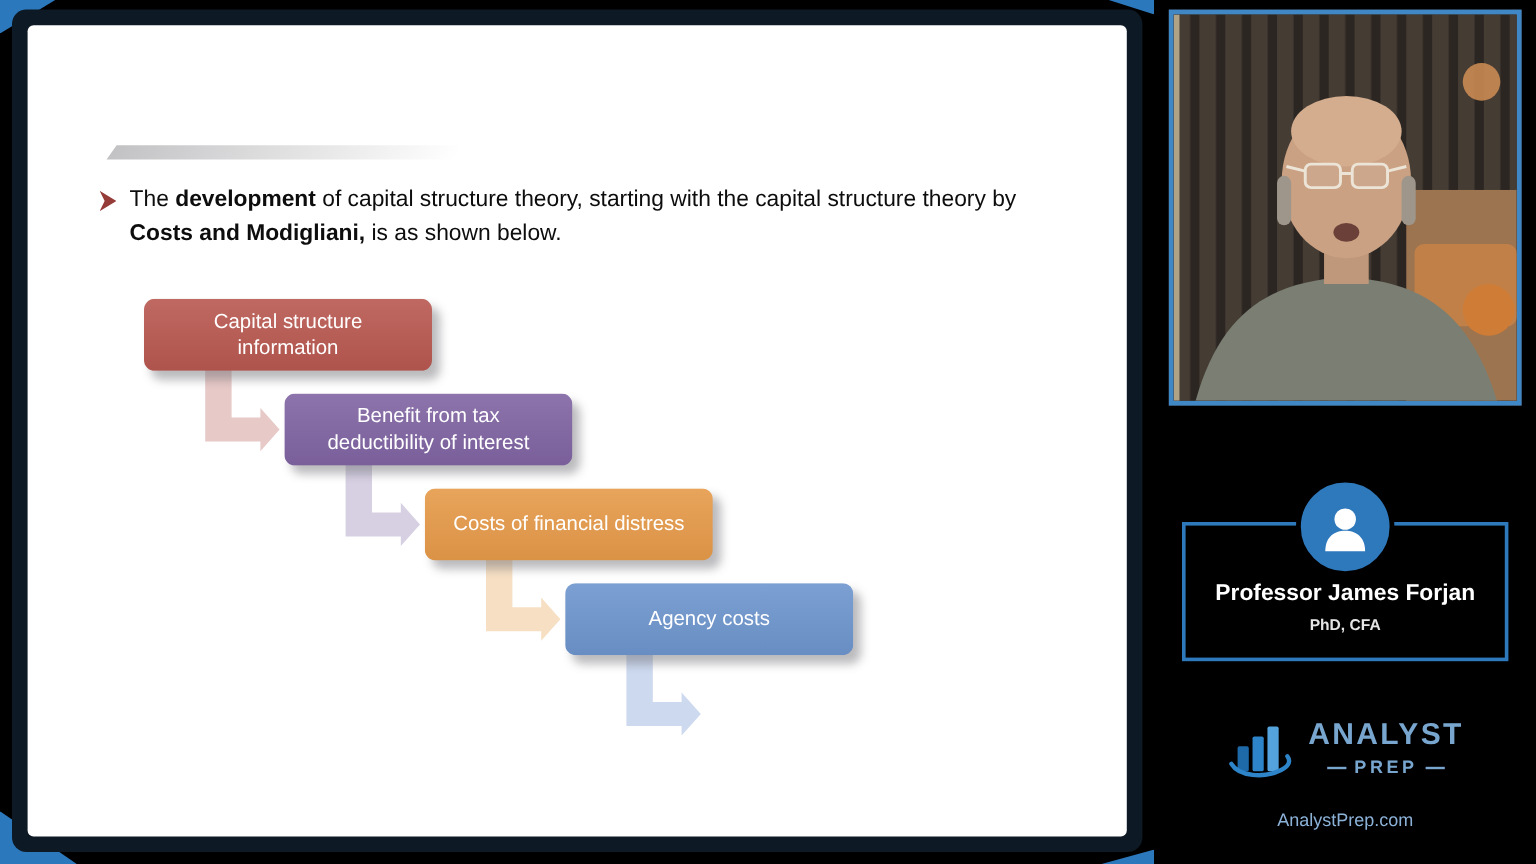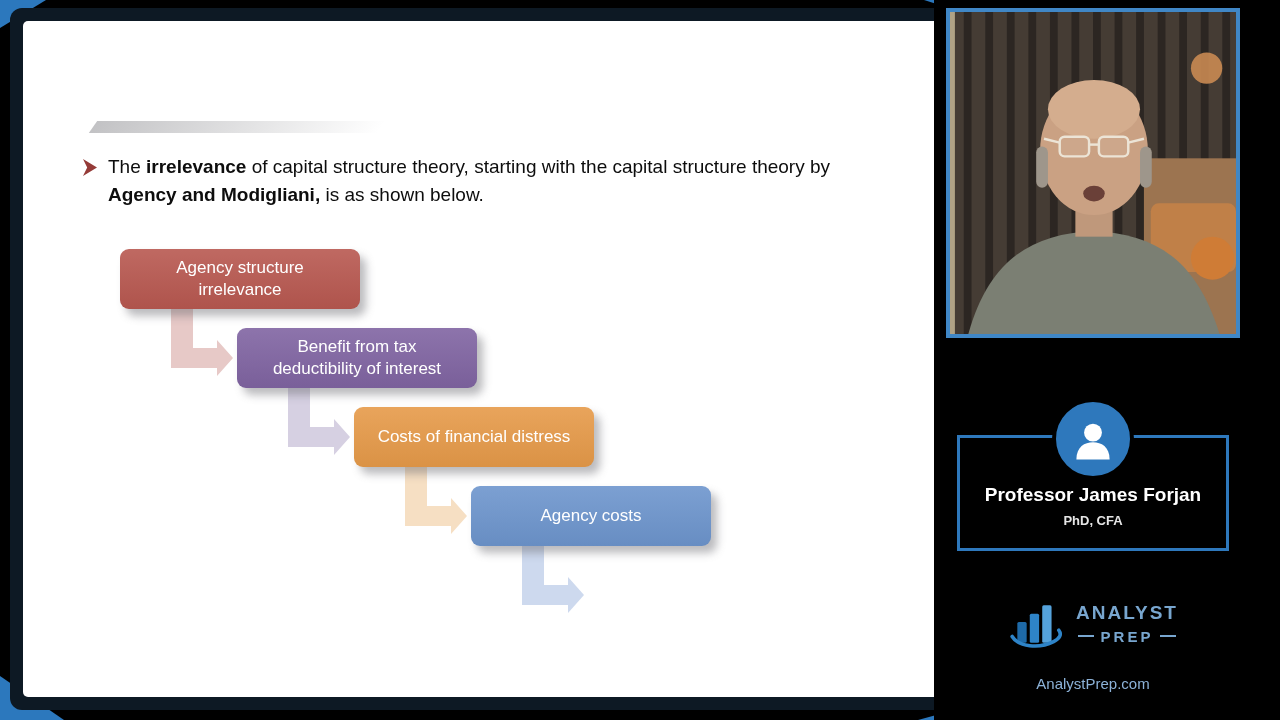--- a/index.html
+++ b/index.html
@@ -52,21 +52,21 @@
   .step{
     position:absolute;width:240px;min-height:60px;box-sizing:border-box;
     border-radius:9px;color:#fff;font-size:17px;line-height:1.3;text-align:center;
     display:flex;align-items:center;justify-content:center;padding:6px 20px;
     box-shadow:6px 7px 8px rgba(105,105,110,.45);
     background-image:linear-gradient(rgba(255,255,255,.10),rgba(0,0,0,.05));
   }
 
   
   .right-panel{
-    position:absolute;left:934px;top:0;width:318px;height:720px;background:#000;z-index:3;
+    position:absolute;left:962px;top:0;width:318px;height:720px;background:#000;z-index:3;
     display:flex;flex-direction:column;align-items:center;
   }
   .webcam{
     margin-top:8px;width:286px;height:322px;border:4px solid #4087c6;
     background:#3a332c;overflow:hidden;flex:0 0 auto;
   }
   .prof-wrap{position:relative;margin-top:60px;width:272px;padding-top:37px;box-sizing:border-box;}
   .avatar{
     position:absolute;top:0;left:50%;transform:translateX(-50%);
     width:74px;height:74px;border-radius:50%;background:#2e78bc;border:4px solid #000;
@@ -74,52 +74,52 @@
   }
   .prof-card{
     border:3px solid #2e78bc;background:#000;text-align:center;
     padding:46px 10px 20px;box-sizing:border-box;
   }
   .prof-name{color:#fff;font-size:19px;font-weight:bold;}
   .prof-creds{color:#e5e5e5;font-size:13px;font-weight:bold;margin-top:7px;}
 
   .logo-row{margin-top:44px;display:flex;align-items:center;gap:12px;}
   .logo-text{display:flex;flex-direction:column;align-items:center;gap:4px;}
-  .logo-top{color:#78a6cf;font-weight:bold;font-size:19px;letter-spacing:2px;}
+  .logo-top{color:#78a6cf;font-weight:bold;font-size:25px;letter-spacing:2px;}
   .logo-bottom{display:flex;align-items:center;gap:7px;color:#78a6cf;font-weight:bold;
     font-size:15px;letter-spacing:3px;text-align:center;}
   .dash{width:16px;height:2px;background:#78a6cf;}
   .site-text{margin-top:24px;color:#8cb2d8;font-size:15px;text-align:center;}
 </style>
 </head>
 <body>
 
 <div class="accent acc-tl"></div>
 <div class="accent acc-bl"></div>
 <div class="accent acc-tr"></div>
 <div class="accent acc-br"></div>
 
 <div class="slide">
   <div class="slide-inner">
     <div class="title-shadow"></div>
 
     <div class="bullet-row">
       <div class="bullet-marker"></div>
-      <p class="bullet-text"><span>The </span><b>irrelevance</b><span> of capital structure theory, starting with the capital structure theory by </span><b>Agency and Modigliani,</b><span> is as shown below.</span></p>
+      <p class="bullet-text"><span>The </span><b>development</b><span> of capital structure theory, starting with the capital structure theory by </span><b>Costs and Modigliani,</b><span> is as shown below.</span></p>
     </div>
 
     <div id="diagram">
       <svg id="diagram-arrows" viewBox="0 0 916 676" xmlns="http://www.w3.org/2000/svg">
           <path d="M148,282 L170,282 L170,327 L194,327 L194,319 L210,337 L194,355 L194,347 L148,347 Z" fill="#e7c9c7"></path>
           <path d="M265,361 L287,361 L287,406 L311,406 L311,398 L327,416 L311,434 L311,426 L265,426 Z" fill="#d6d0e2"></path>
           <path d="M382,440 L404,440 L404,485 L428,485 L428,477 L444,495 L428,513 L428,505 L382,505 Z" fill="#f6dfc3"></path>
           <path d="M499,519 L521,519 L521,564 L545,564 L545,556 L561,574 L545,592 L545,584 L499,584 Z" fill="#cdd9ee"></path>
         </svg>
 
-    <div class="step" style="left: 97px; top: 228px; background-color: rgb(184, 88, 80);">Agency structure irrelevance</div>
+    <div class="step" style="left: 97px; top: 228px; background-color: rgb(184, 88, 80);">Capital structure information</div>
         <div class="step" style="left: 214px; top: 307px; background-color: rgb(128, 100, 162);">Benefit from tax deductibility of interest</div>
         <div class="step" style="left: 448px; top: 465px; background-color: rgb(109, 149, 205);">Agency costs</div>
         <div class="step" style="left: 331px; top: 386px; background-color: rgb(230, 154, 73);">Costs of financial distress</div>
       </div>
   </div>
 </div>
 
 <div class="right-panel">
 
   <div class="webcam">

